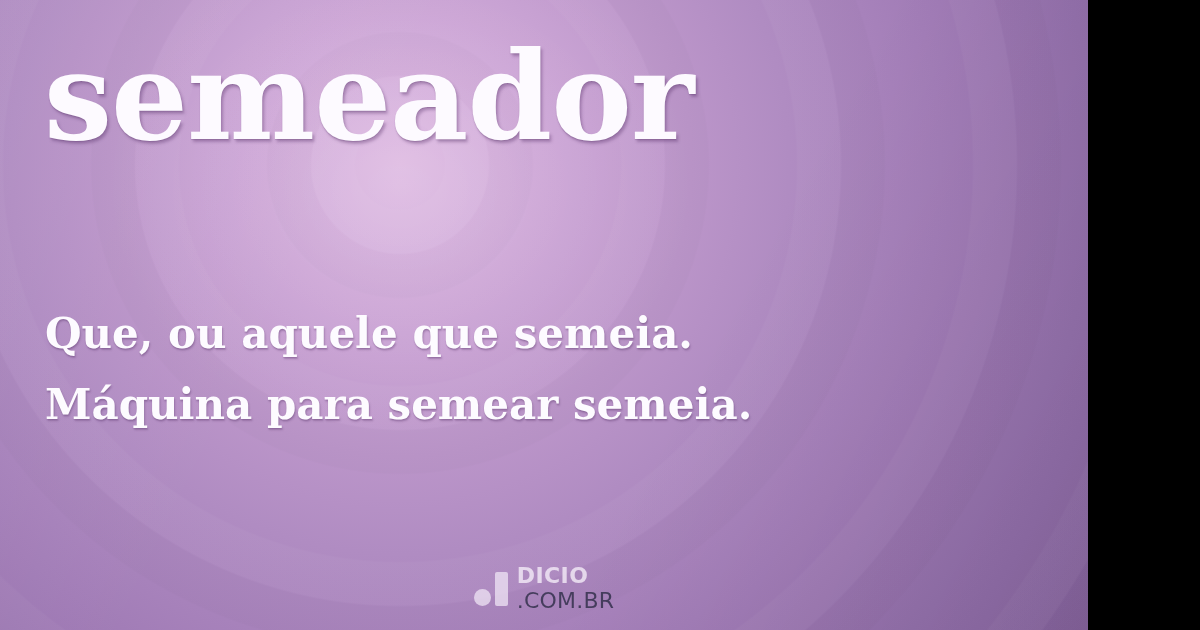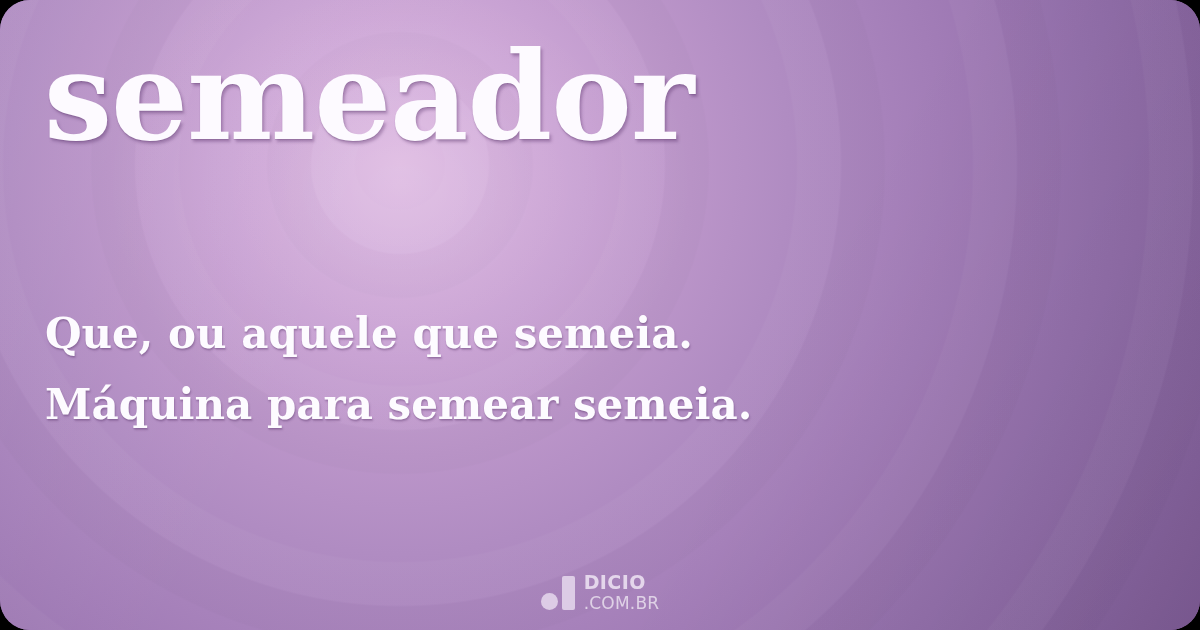--- a/index.html
+++ b/index.html
@@ -2,26 +2,25 @@
 <html><head>
 <meta charset="utf-8">
 <style>
   html, body {
     margin: 0;
     padding: 0;
     background: #000;
   }
   #card {
     position: relative;
-    width: 1200px;
+    width: 1088px;
     height: 630px;
     overflow: hidden;
     font-family: "Liberation Serif", "DejaVu Serif", serif;
     background-color: #8a5f9e;
-    border-radius: 30px;
   }
 
   
   .bg-base {
     position: absolute;
     inset: 0;
     background:
       radial-gradient(circle 1080px at 400px 165px,
         #dcb6e0 0%,
         #d2abda 9%,
@@ -151,30 +150,30 @@
   }
   .logo-text {
     display: flex;
     flex-direction: column;
     justify-content: center;
     line-height: 1;
   }
   .logo-name {
     font-family: "DejaVu Sans", "Liberation Sans", sans-serif;
     font-weight: 700;
-    font-size: 19px;
+    font-size: 22px;
     letter-spacing: 0.4px;
     color: #f4ecf8;
   }
   .logo-tld {
     font-family: "DejaVu Sans", "Liberation Sans", sans-serif;
     font-weight: 400;
-    font-size: 17px;
+    font-size: 22px;
     letter-spacing: 0.2px;
-    color: #ffffff;
+    color: #0f172a;
     opacity: 0.80;
     margin-top: 3px;
   }
 </style>
 </head>
 <body>
 
 <div id="card">
 
   <div class="bg-base"></div>

